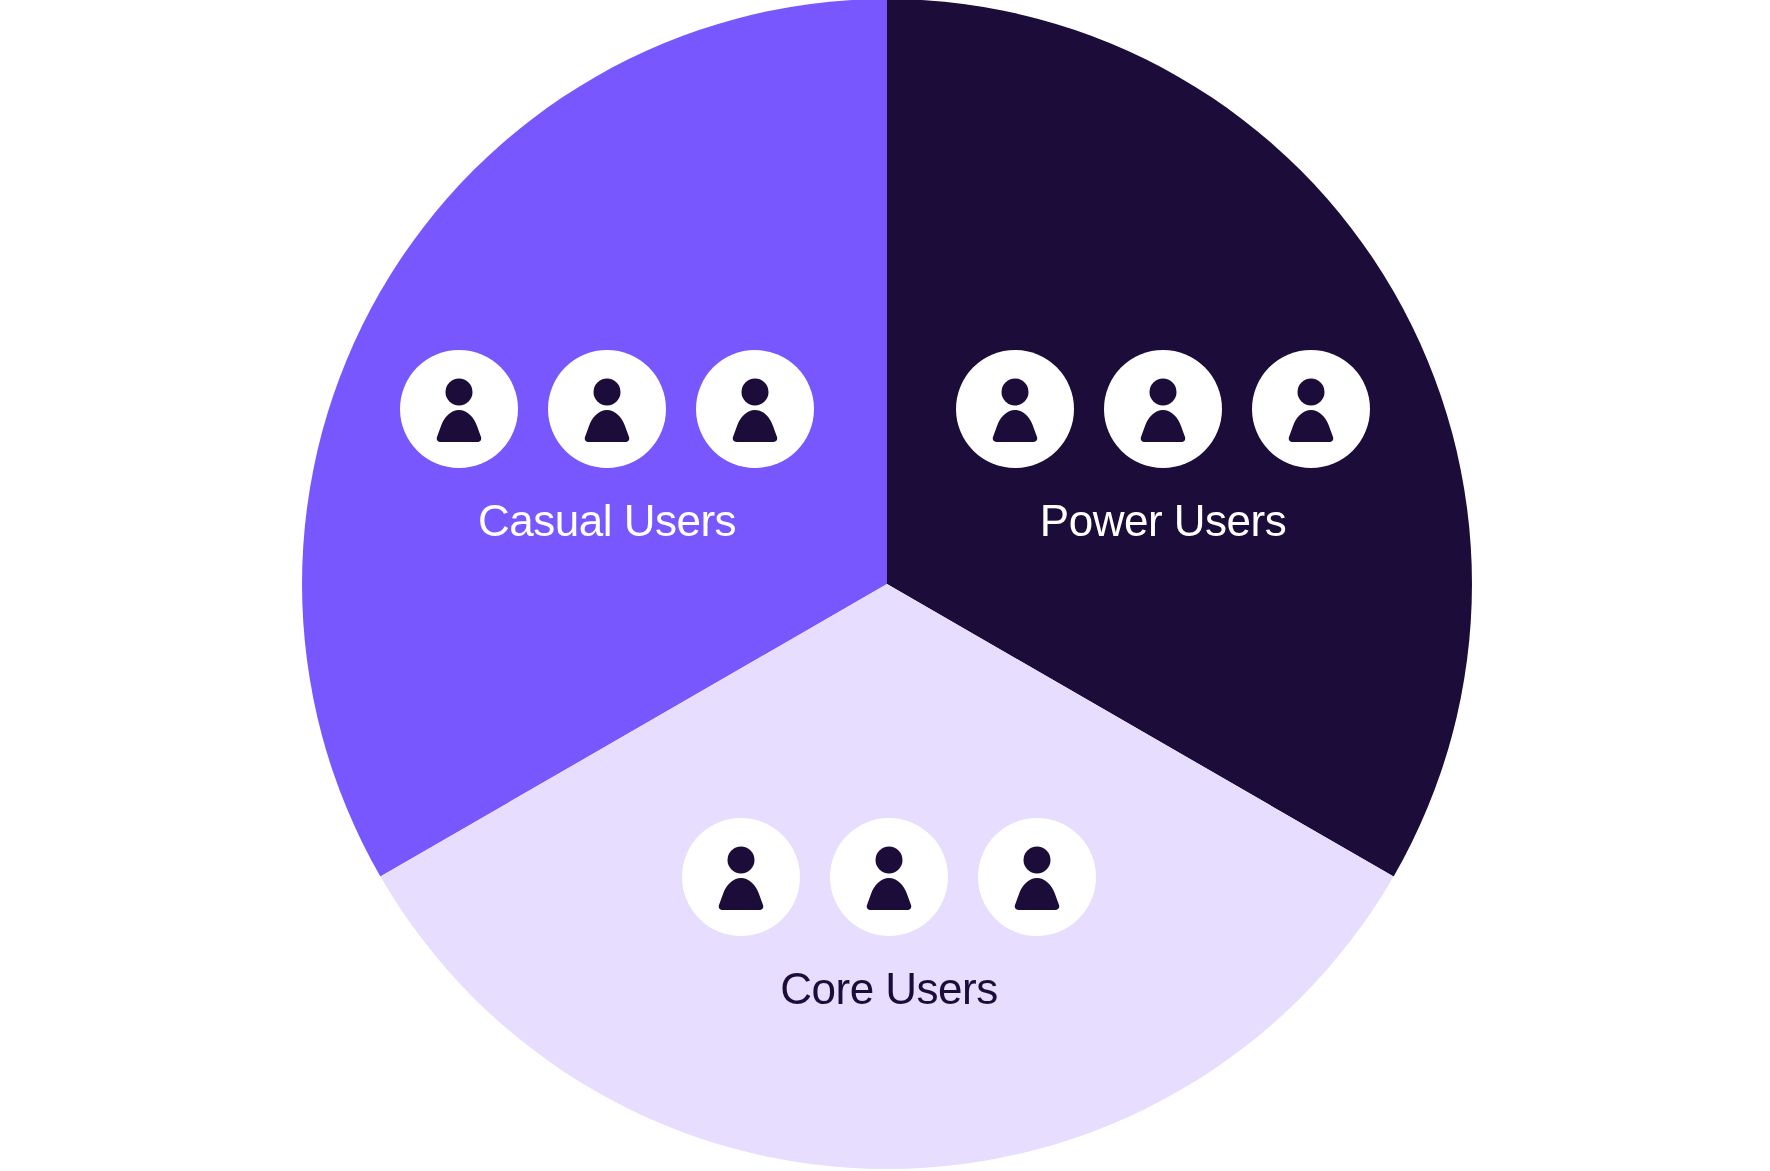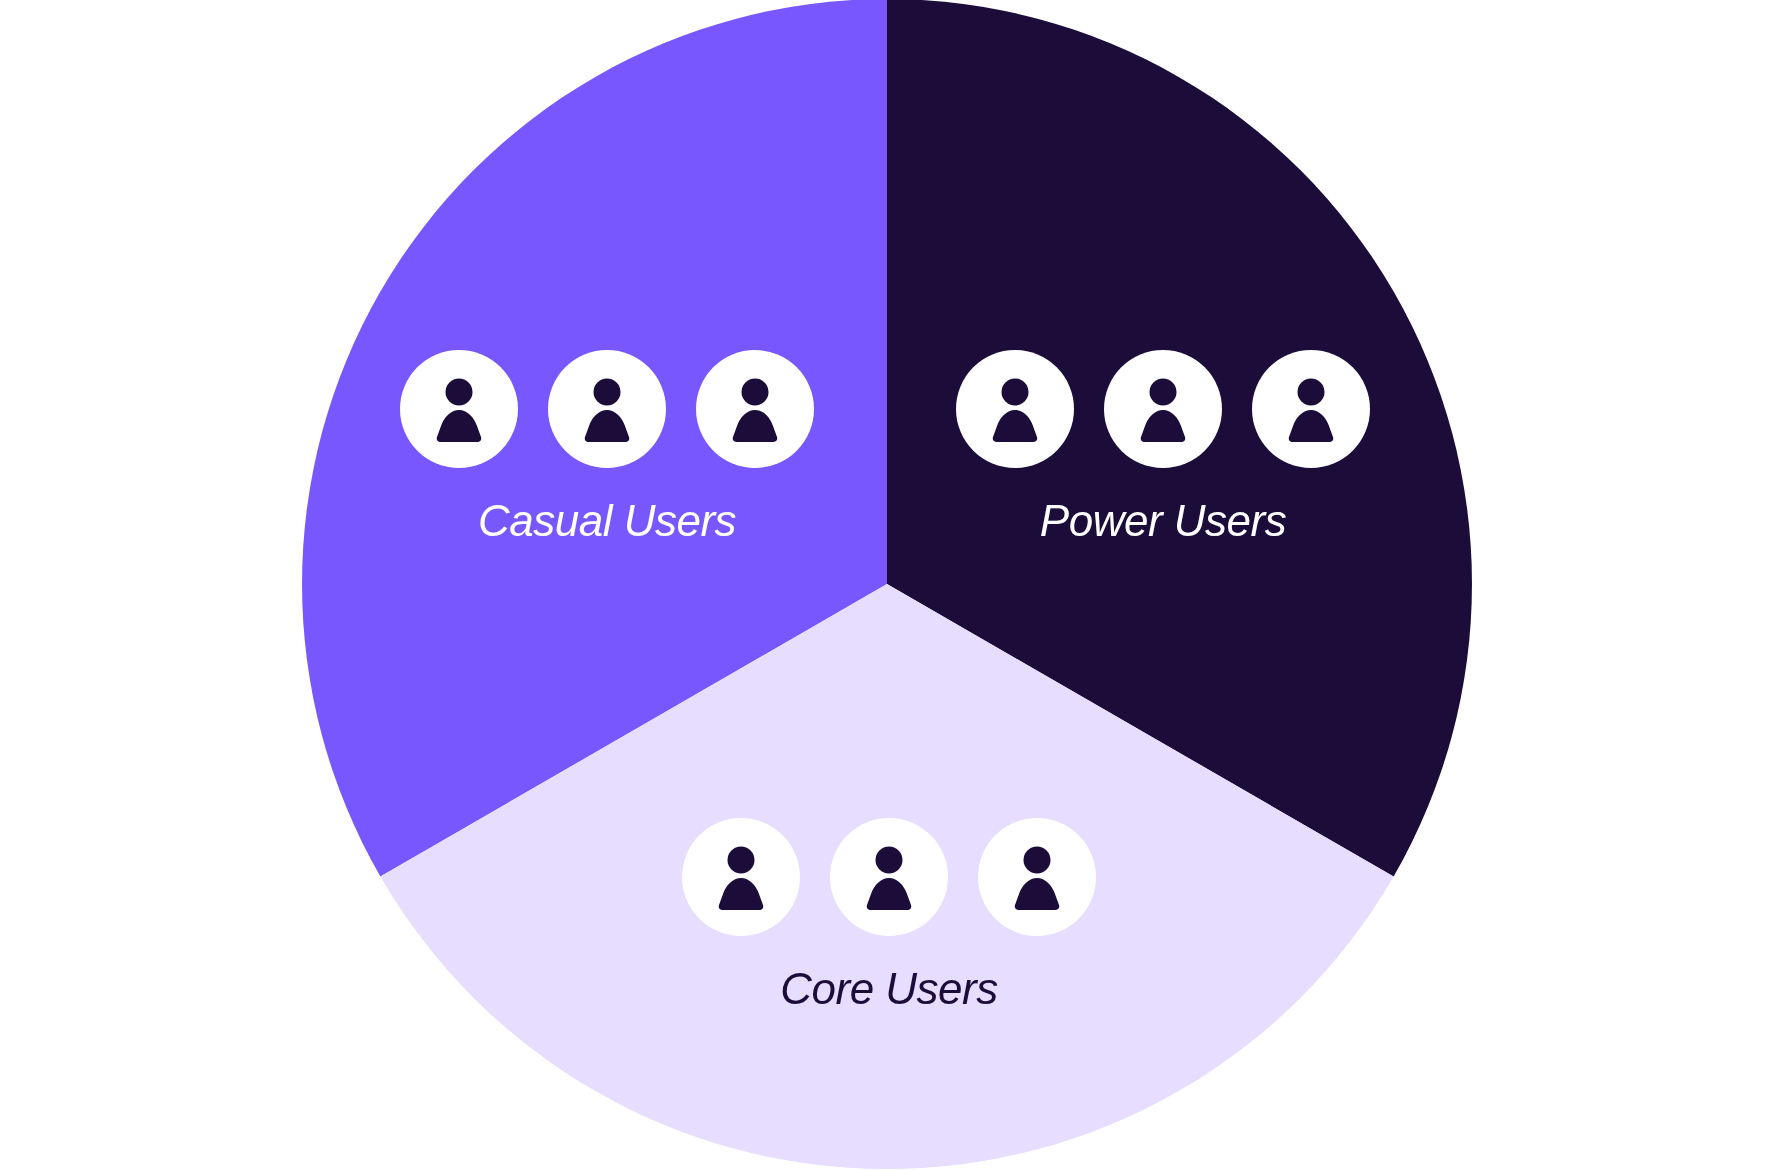--- a/index.html
+++ b/index.html
@@ -13,21 +13,20 @@
       position: relative;
       overflow: hidden;
       font-family: "Liberation Sans", "DejaVu Sans", sans-serif;
     }
     #stage {
       position: absolute;
       left: 0;
       top: 0;
       width: 1636px;
       height: 1171px;
-      font-style: italic;
     }
     svg text {
       font-family: "Liberation Sans", "DejaVu Sans", sans-serif;
       font-size: 44px;
       font-weight: 400;
       letter-spacing: -0.5px;
     }
   </style>
 </head>
 <body>

